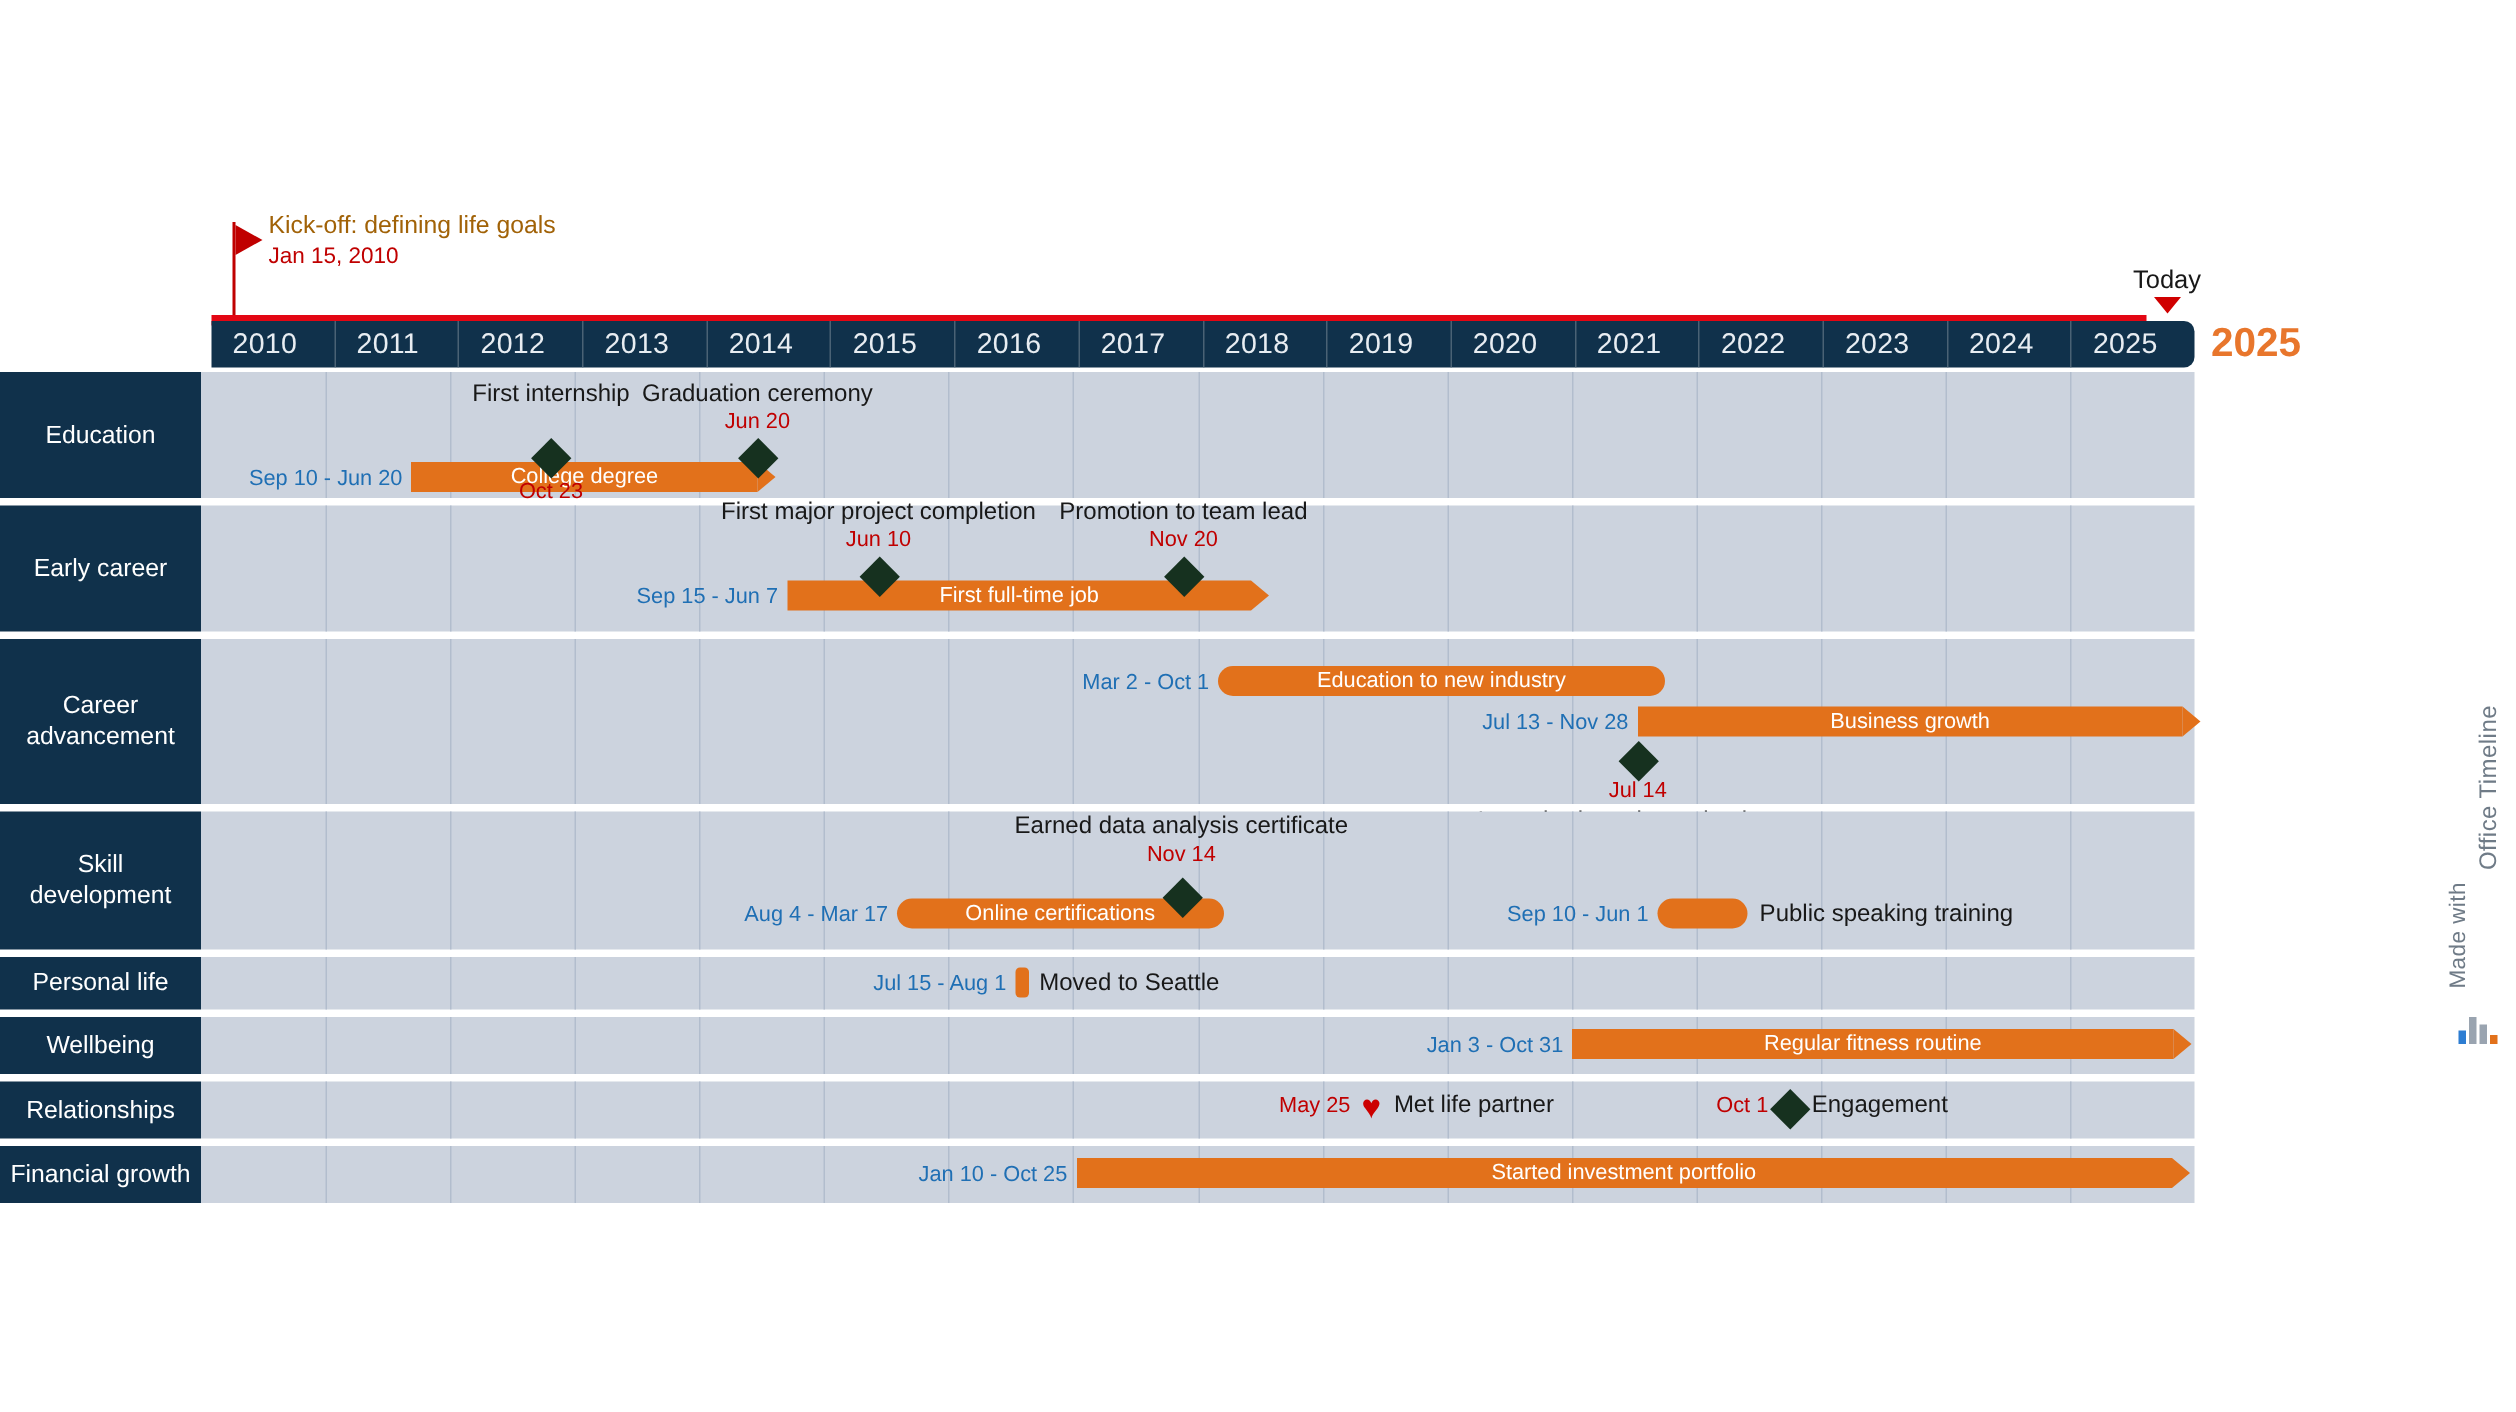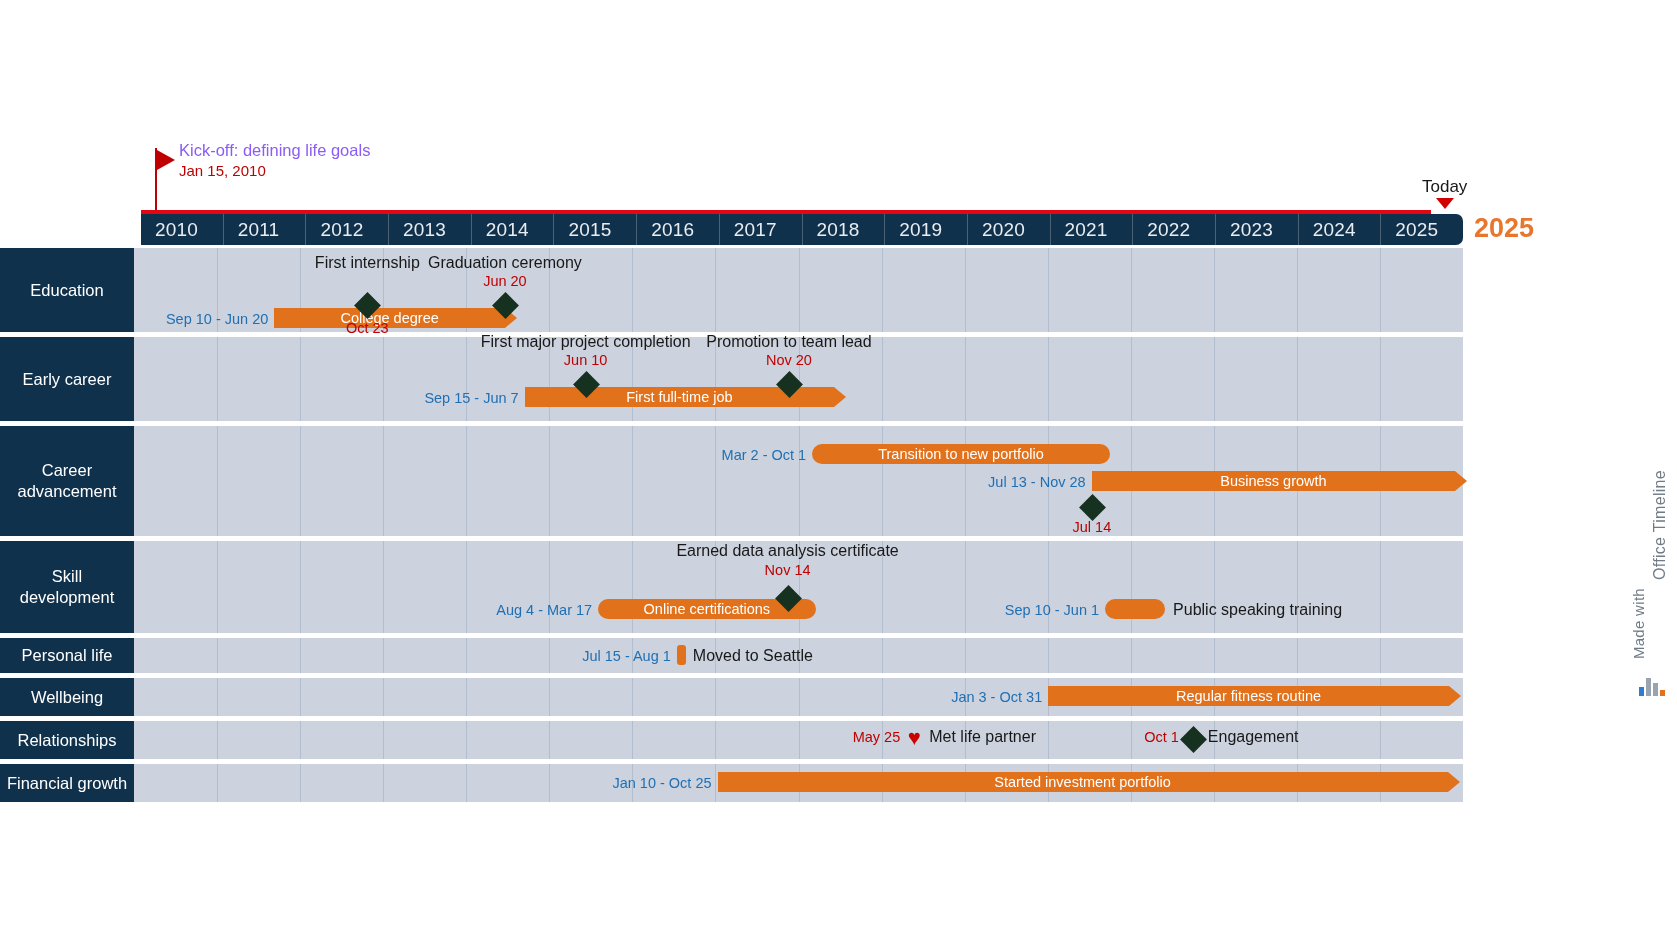--- a/index.html
+++ b/index.html
@@ -51,21 +51,21 @@
     border-top: 10px solid transparent;
     border-bottom: 10px solid transparent;
   }
   .kickoff-text {
     position: absolute;
     left: 24px; top: -8px;
     white-space: nowrap;
   }
   .kickoff-title {
     font-size: 16.5px;
-    color: #8b5cf6;
+    color: #a16207;
     line-height: 1.3;
   }
   .kickoff-date {
     font-size: 15px;
     color: #c00000;
     line-height: 1.3;
   }
 
   
   .today-wrap {
@@ -353,21 +353,21 @@
           <div class="gridline" style="left: 581.494px;"></div>
           <div class="gridline" style="left: 664.5px;"></div>
           <div class="gridline" style="left: 747.506px;"></div>
           <div class="gridline" style="left: 830.511px;"></div>
           <div class="gridline" style="left: 913.744px;"></div>
           <div class="gridline" style="left: 996.75px;"></div>
           <div class="gridline" style="left: 1079.76px;"></div>
           <div class="gridline" style="left: 1162.76px;"></div>
           <div class="gridline" style="left: 1245.99px;"></div>
           <div class="bar round" style="left: 678.145px; top: 18px; width: 297.683px;">
-            <span>Transition to new portfolio</span>
+            <span>Education to new industry</span>
           </div>
           <div class="lbl date-blue" style="left: auto; top: 20px; right: 656.855px;">Mar 2 - Oct 1</div>
           <div class="bar arrow-r" style="left: 957.635px; top: 45px; width: 363.633px;">
             <span>Business growth</span>
           </div>
           <div class="lbl date-blue" style="left: auto; top: 47px; right: 377.365px;">Jul 13 - Nov 28</div>
           <div class="diamond" style="left: 948.862px; top: 72px;"></div>
           <div class="lbl title-txt center" style="left: 957.862px; top: 112px;">Launched my dream business</div>
           <div class="lbl date-red center" style="left: 957.862px; top: 92px;">Jul 14</div>
         </div>

